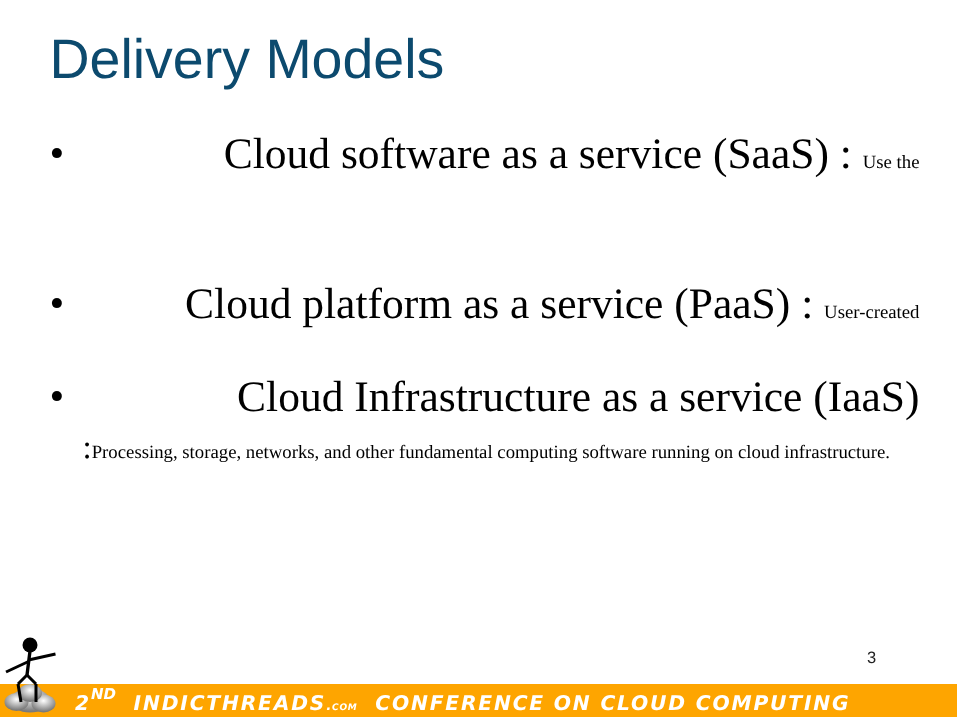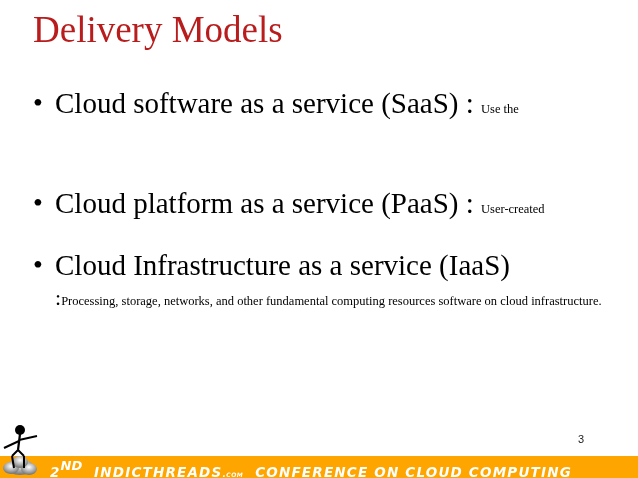--- a/index.html
+++ b/index.html
@@ -3,32 +3,32 @@
   <meta charset="utf-8">
   <style>
     html, body { margin: 0; padding: 0; }
     body {
       width: 638px; height: 478px; position: relative; overflow: hidden;
       background: #ffffff;
       font-family: "Liberation Serif", "DejaVu Serif", serif;
       color: #000;
     }
     .title {
-      position: absolute; left: 33px; top: 8px;
-      font-size: 37px; line-height: 44px; color: #b91c1c;
-      font-family: Liberation Serif, serif;
+      position: absolute; left: 33px; top: 18px;
+      font-size: 37px; line-height: 44px; color: #0c4a6e;
+      font-family: Liberation Sans, sans-serif;
       white-space: nowrap;
     }
     .bullet-item { position: absolute; left: 33px; width: 580px; }
     .bullet-dot {
       position: absolute; left: 0; top: 0;
       font-size: 28px; line-height: 34px;
     }
     .bullet-head {
-      margin-left: 22px; font-size: 29px; line-height: 34px; white-space: nowrap;
+      margin-left: 22px; font-size: 29px; line-height: 34px; white-space: nowrap; text-align: right;
     }
     .bullet-head .small {
       font-size: 12.5px; line-height: 14px;
     }
     .bullet-body {
       margin-left: 22px; font-size: 12.5px; line-height: 17px; margin-top: 0px;
       width: 560px;
     }
     .colon-big { font-size: 22px; line-height: 14px; }
     .slide-number {
@@ -40,21 +40,21 @@
       position: absolute; left: 0; top: 456px; width: 638px; height: 22px;
       background: #fea500;
     }
     .footer-text {
       position: absolute; left: 50px; top: 458px;
       font-family: "DejaVu Sans", "Liberation Sans", sans-serif;
       font-weight: bold; font-size: 13.5px; letter-spacing: 1.2px;
       color: #ffffff; white-space: nowrap; font-style: italic;
       font-variant: small-caps;
     }
-    .footer-text sup { font-size: 13px; vertical-align: 7px; letter-spacing: 0; margin-top: 36px; }
+    .footer-text sup { font-size: 10px; vertical-align: 7px; letter-spacing: 0; margin-top: 36px; }
     .footer-text .com { font-size: 9px; text-transform: lowercase; letter-spacing: 0.5px; font-style: italic; }
     .mascot { position: absolute; left: 0; top: 410px; width: 50px; height: 68px; }
   </style>
 </head>
 <body>
 
 <div class="title">Delivery Models</div>
 
 <div class="bullet-item" style="top:86px;">
   <span class="bullet-dot">•</span>
@@ -71,21 +71,21 @@
     <span class="small">User-created</span>
   </div>
 </div>
 
 <div class="bullet-item" style="top:248px;">
   <span class="bullet-dot">•</span>
   <div class="bullet-head">
     <span>Cloud Infrastructure as a service (IaaS)</span>
   </div>
   <div class="bullet-body" style="margin-top:9px;">
-    <span class="colon-big">:</span><span>Processing, storage, networks, and other fundamental computing resources software on cloud infrastructure.</span>
+    <span class="colon-big">:</span><span>Processing, storage, networks, and other fundamental computing software running on cloud infrastructure.</span>
   </div>
 </div>
 
 <div class="slide-number">3</div>
 
 <div class="footer-bar"></div>
 
 <svg class="mascot" viewBox="0 0 50 68">
   <defs>
     <radialGradient id="cloudg" cx="50%" cy="35%" r="60%">

